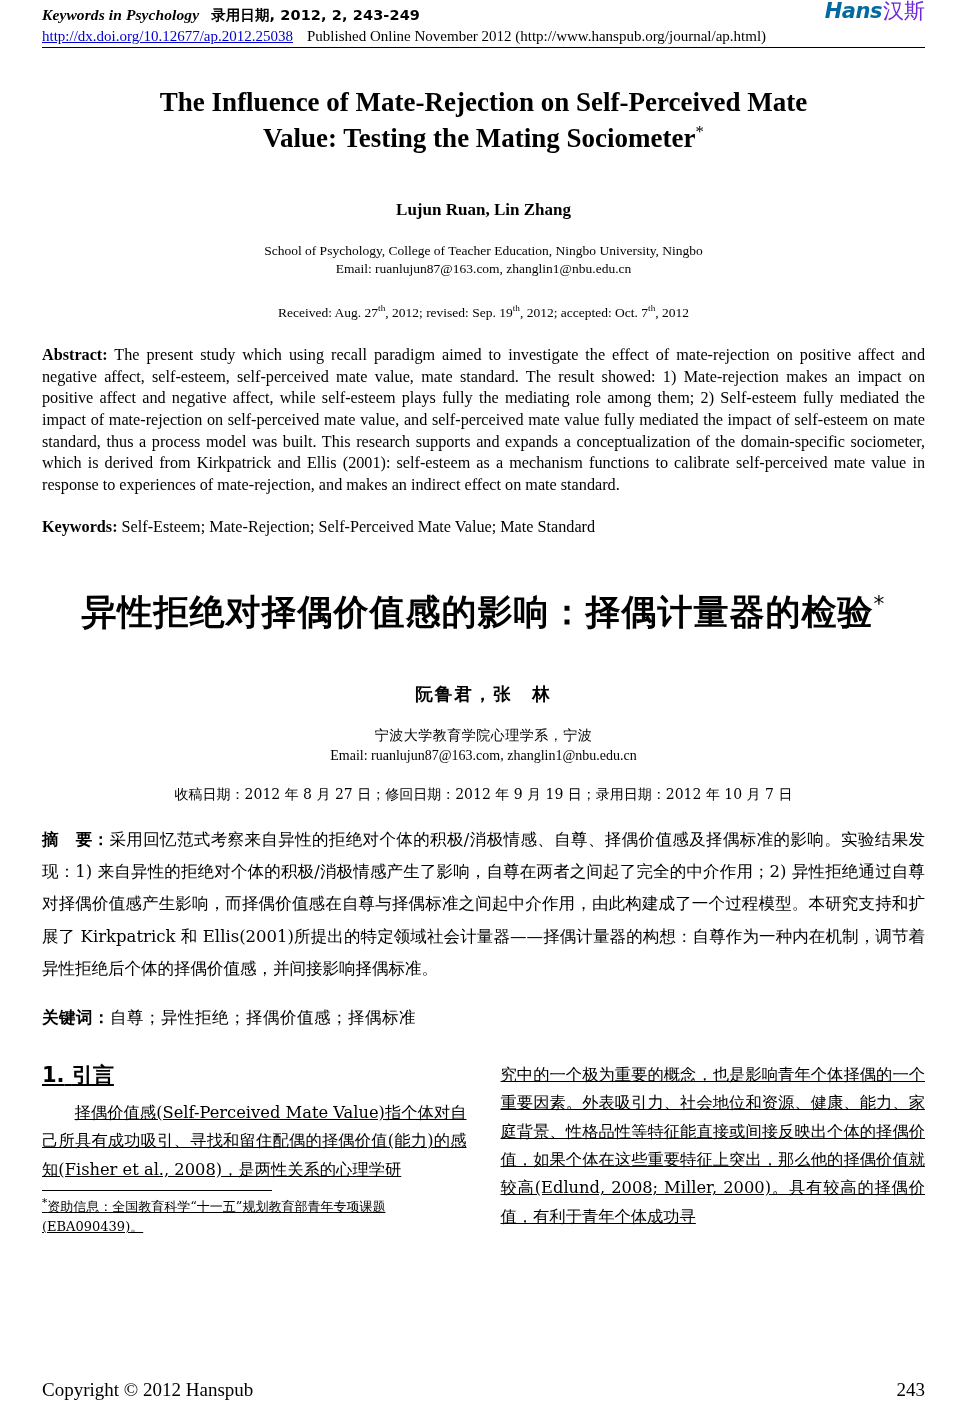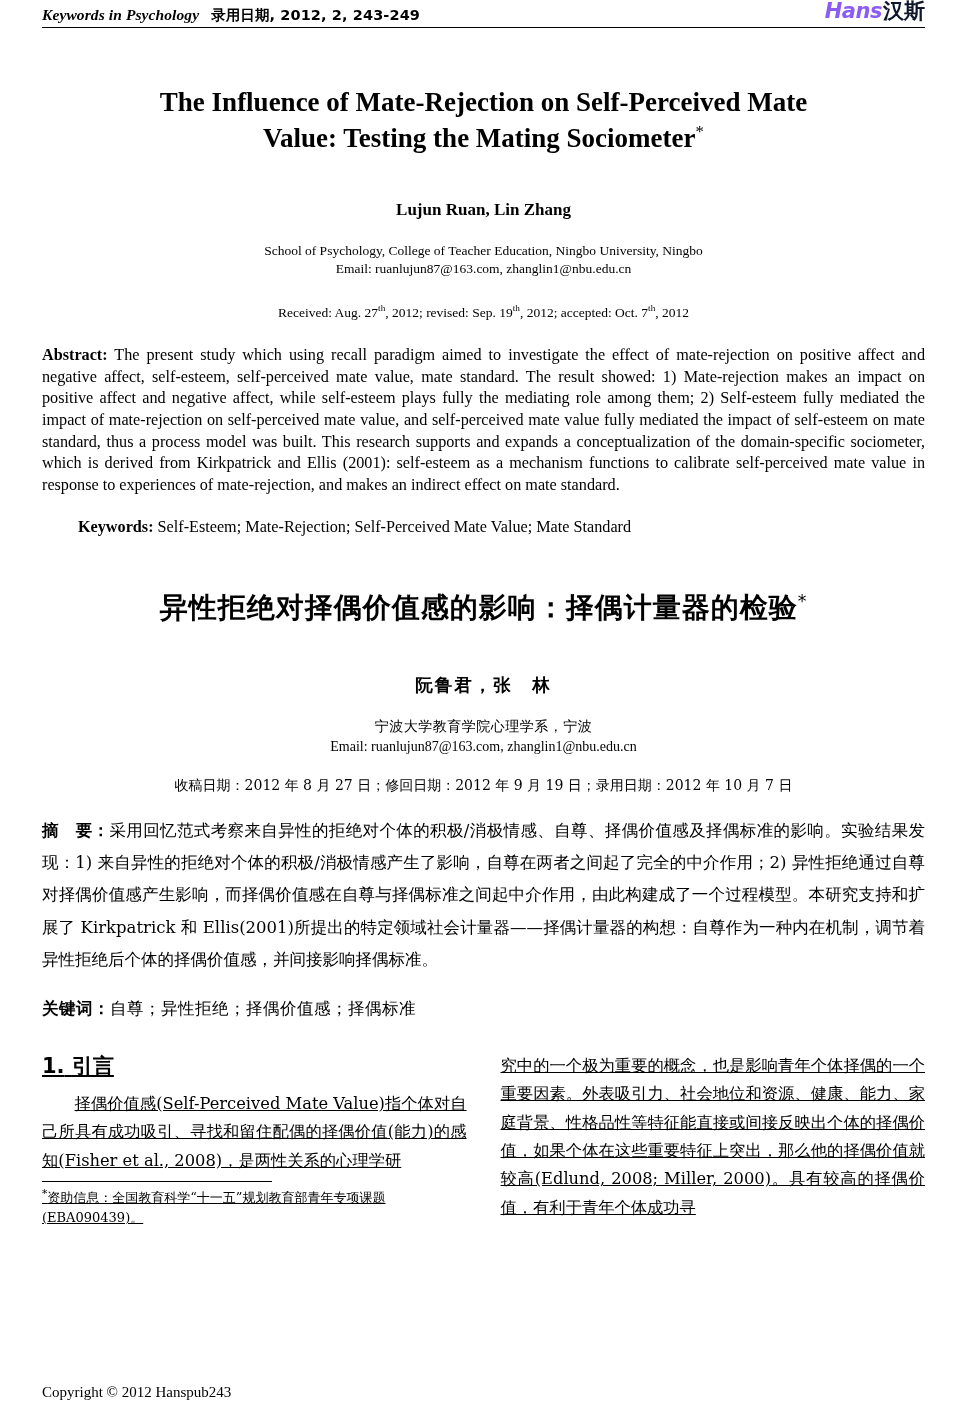--- a/index.html
+++ b/index.html
@@ -60,30 +60,30 @@
   }
   .hans-logo {
     position: absolute;
     right: 0;
     top: 1px;
     font-size: 21px;
     line-height: 1;
     white-space: nowrap;
   }
   .hans-en {
-    color: #8b5cf6;
+    color: #0369a1;
     font-family: "DejaVu Sans", "Liberation Sans", sans-serif;
     font-weight: bold;
     font-style: italic;
     letter-spacing: -0.5px;
   }
   .hans-cn {
-    color: #0f172a;
-    font-family: "DejaVu Sans", "Liberation Sans", sans-serif;
-    font-weight: bold;
+    color: #6d28d9;
+    font-family: "DejaVu Sans", "Liberation Sans", sans-serif;
+    font-weight: normal;
     margin-left: 1px;
   }
   .rule-top {
     border-top: 1.6px solid #000;
     margin-top: 2px;
   }
 
   
   .title-en {
     text-align: center;
@@ -125,29 +125,28 @@
     line-height: 1.335;
     text-align: justify;
     text-justify: inter-word;
     margin-top: 25px;
   }
   .lbl-bold { font-weight: bold; }
 
   .keywords-en {
     font-size: 16.2px;
     margin-top: 22px;
-    margin-left: 36px;
   }
 
   
   .title-cn {
     text-align: center;
     font-family: "DejaVu Sans", "Liberation Sans", sans-serif;
     font-weight: bold;
-    font-size: 28px;
+    font-size: 35px;
     letter-spacing: 1px;
     margin-top: 52px;
   }
   .authors-cn {
     text-align: center;
     font-family: "DejaVu Serif", "Liberation Serif", serif;
     font-weight: bold;
     font-size: 17.5px;
     letter-spacing: 2px;
     margin-top: 46px;
@@ -231,34 +230,37 @@
     vertical-align: super;
   }
 
   
   .footer {
     position: absolute;
     left: 42px;
     right: 42px;
     bottom: 16px;
     display: flex;
-    justify-content: flex-start;
-    font-size: 15px;
+    justify-content: space-between;
+    font-size: 19px;
   }
 </style>
 </head>
 <body>
 
 <div class="page">
 
   <div class="masthead">
     <div class="masthead-line1">
       <span class="masthead-journal">Keywords in Psychology</span>
       <span>&nbsp;&nbsp;</span><span class="masthead-cn">录用日期</span><span class="masthead-cn">, 2012, 2, 243-249</span>
     </div>
+    <div class="masthead-line2">
+      <a class="doi-link" href="#">http://dx.doi.org/10.12677/ap.2012.25038</a><span class="masthead-pub">Published Online November 2012 (http://www.hanspub.org/journal/ap.html)</span>
+    </div>
     <div class="hans-logo">
       <span class="hans-en">Hans</span><span class="hans-cn">汉斯</span>
     </div>
     <div class="rule-top"></div>
   </div>
 
   <div class="title-en">
     <span>The Influence of Mate-Rejection on Self-Perceived Mate</span><br>
     <span>Value: Testing the Mating Sociometer</span><sup class="star">*</sup>
   </div>

